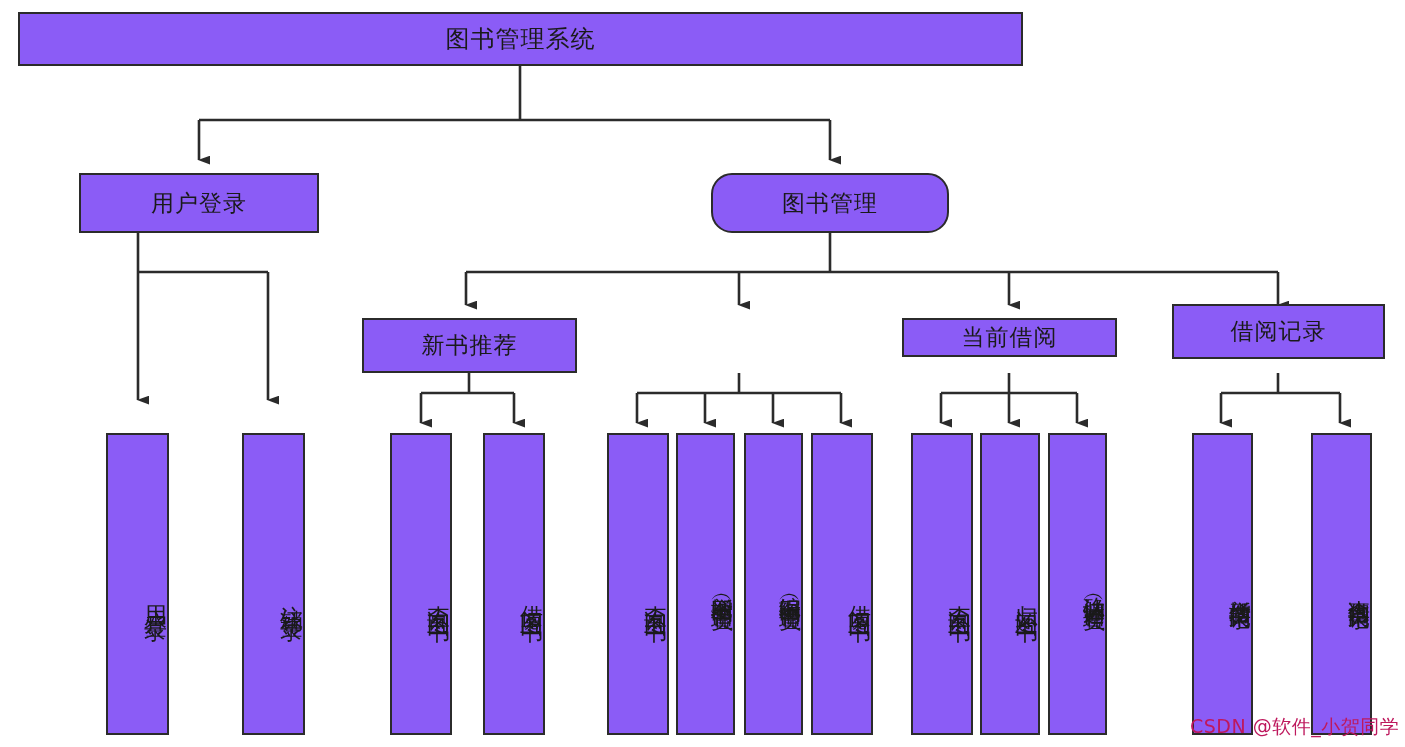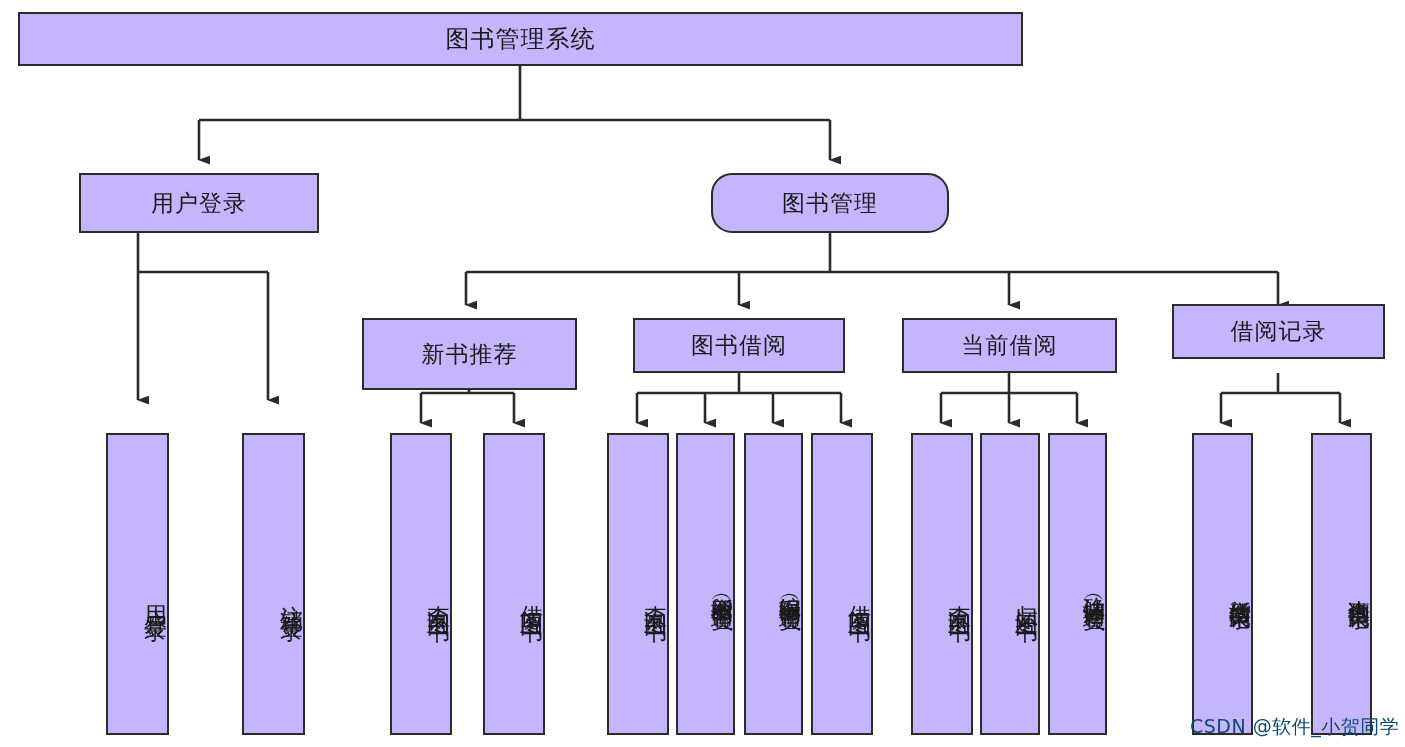--- a/index.html
+++ b/index.html
@@ -22,21 +22,21 @@
     left: 0;
     top: 0;
     width: 1405px;
     height: 747px;
     pointer-events: none;
   }
   .node {
     position: absolute;
     box-sizing: border-box;
     border: 2.5px solid #2b2b2b;
-    background: #c4b5fd;
+    background: #8b5cf6;
     display: flex;
     align-items: center;
     justify-content: center;
     color: #1a1a1a;
   }
   .node.horizontal {
     font-size: 23px;
     letter-spacing: 1px;
   }
   .node.root {
@@ -53,21 +53,21 @@
     line-height: 1;
   }
   .node.vertical.narrow {
     letter-spacing: 2px;
     font-size: 22px;
     padding-top: 8px;
   }
   .watermark {
     position: absolute;
     font-size: 19px;
-    color: #0c4a6e;
+    color: #be185d;
     white-space: nowrap;
     letter-spacing: 0.5px;
   }
 </style>
 </head>
 <body>
 
 <div id="canvas">
 
   <svg class="wires" viewBox="0 0 1405 747">
@@ -119,23 +119,22 @@
       <path d="M 1221 393 L 1221 423" marker-end="url(#arrowhead)"></path>
       <path d="M 1340 393 L 1340 423" marker-end="url(#arrowhead)"></path>
     </g>
   </svg>
 
   <div class="node root horizontal" style="left:18px; top:12px; width:1005px; height:54px;">图书管理系统</div>
 
   <div class="node horizontal" style="left:79px; top:173px; width:240px; height:60px;">用户登录</div>
   <div class="node horizontal" style="left:711px; top:173px; width:238px; height:60px;border-radius:21px;">图书管理</div>
 
-  <div class="node horizontal" style="left:362px; top:318px; width:215px; height:72px;">新书推荐</div>
-  <div class="node horizontal" style="left:633px; top:318px; width:212px; height:55px;">图书借阅</div>
-  <div class="node horizontal" style="left:902px; top:318px; width:215px; height:55px;font-family:Liberation Mono, monospace;">当前借阅</div>
+  <div class="node horizontal" style="left:362px; top:318px; width:215px; height:55px;">新书推荐</div>
+  <div class="node horizontal" style="left:902px; top:318px; width:215px; height:39px;font-family:Liberation Mono, monospace;">当前借阅</div>
   <div class="node horizontal" style="left:1172px; top:304px; width:213px; height:55px;">借阅记录</div>
 
   <div class="node vertical" style="left:106px; top:433px; width:63px; height:302px;">用户登录</div>
   <div class="node vertical" style="left:242px; top:433px; width:63px; height:302px;">注销登录</div>
 
   <div class="node vertical" style="left:390px; top:433px; width:62px; height:302px;">查询图书</div>
   <div class="node vertical" style="left:483px; top:433px; width:62px; height:302px;">借阅图书</div>
 
   <div class="node vertical" style="left:607px; top:433px; width:62px; height:302px;">查询图书</div>
   <div class="node vertical narrow" style="left:676px; top:433px; width:59px; height:302px;">新增图书（管理员）</div>

